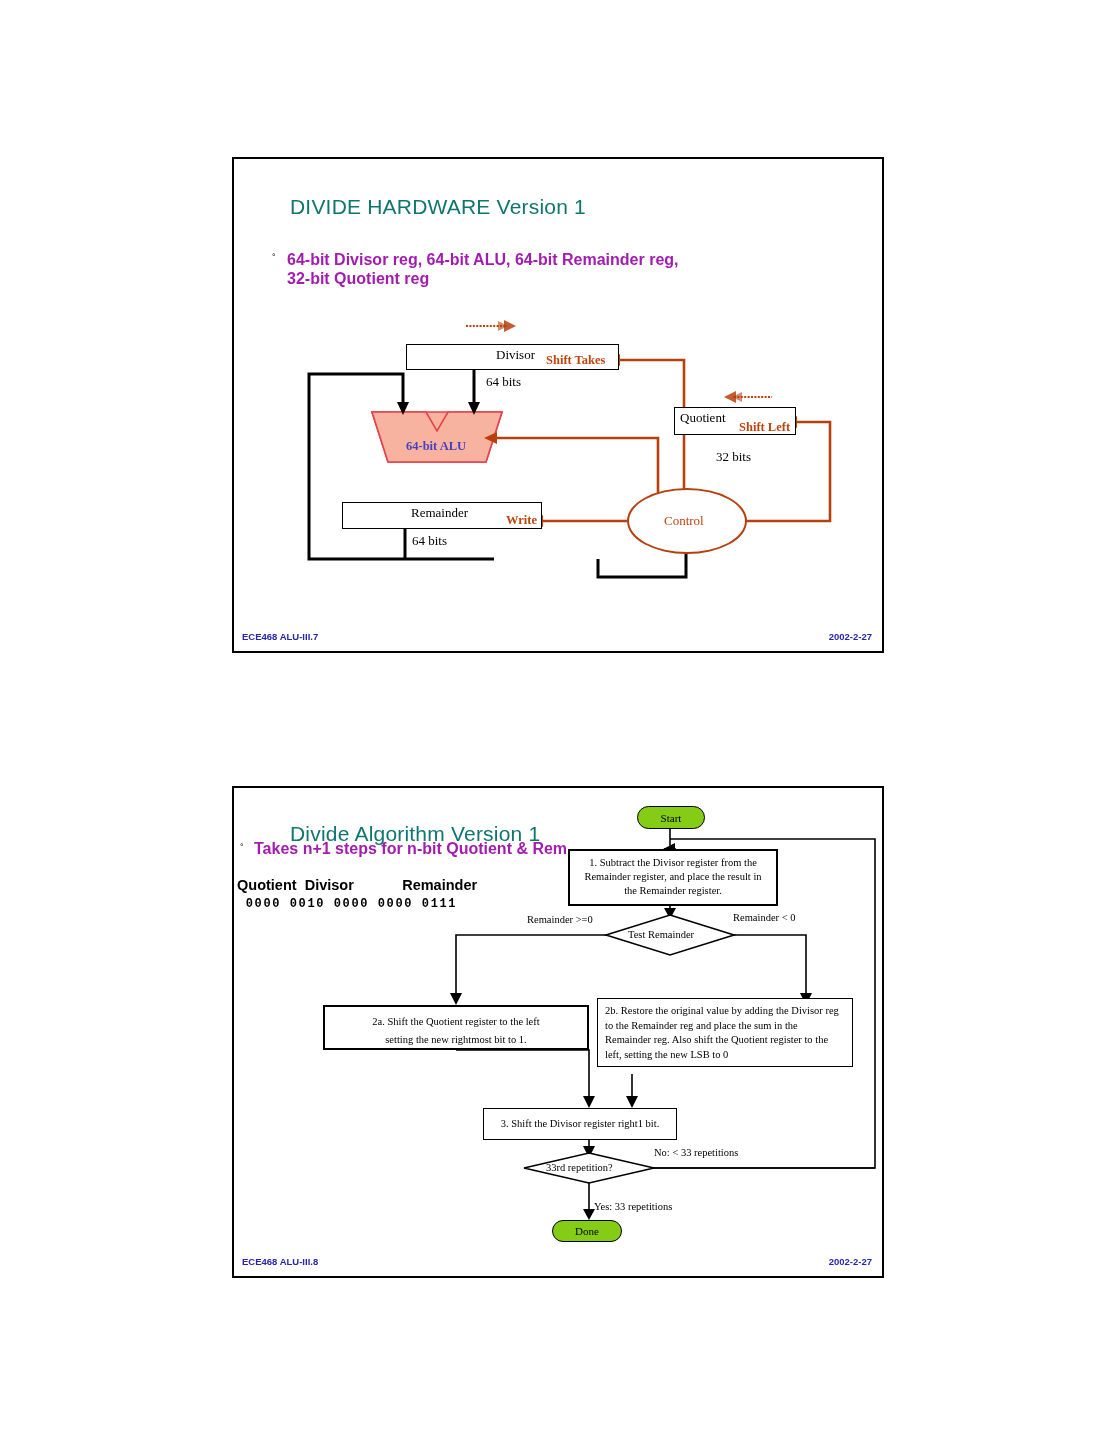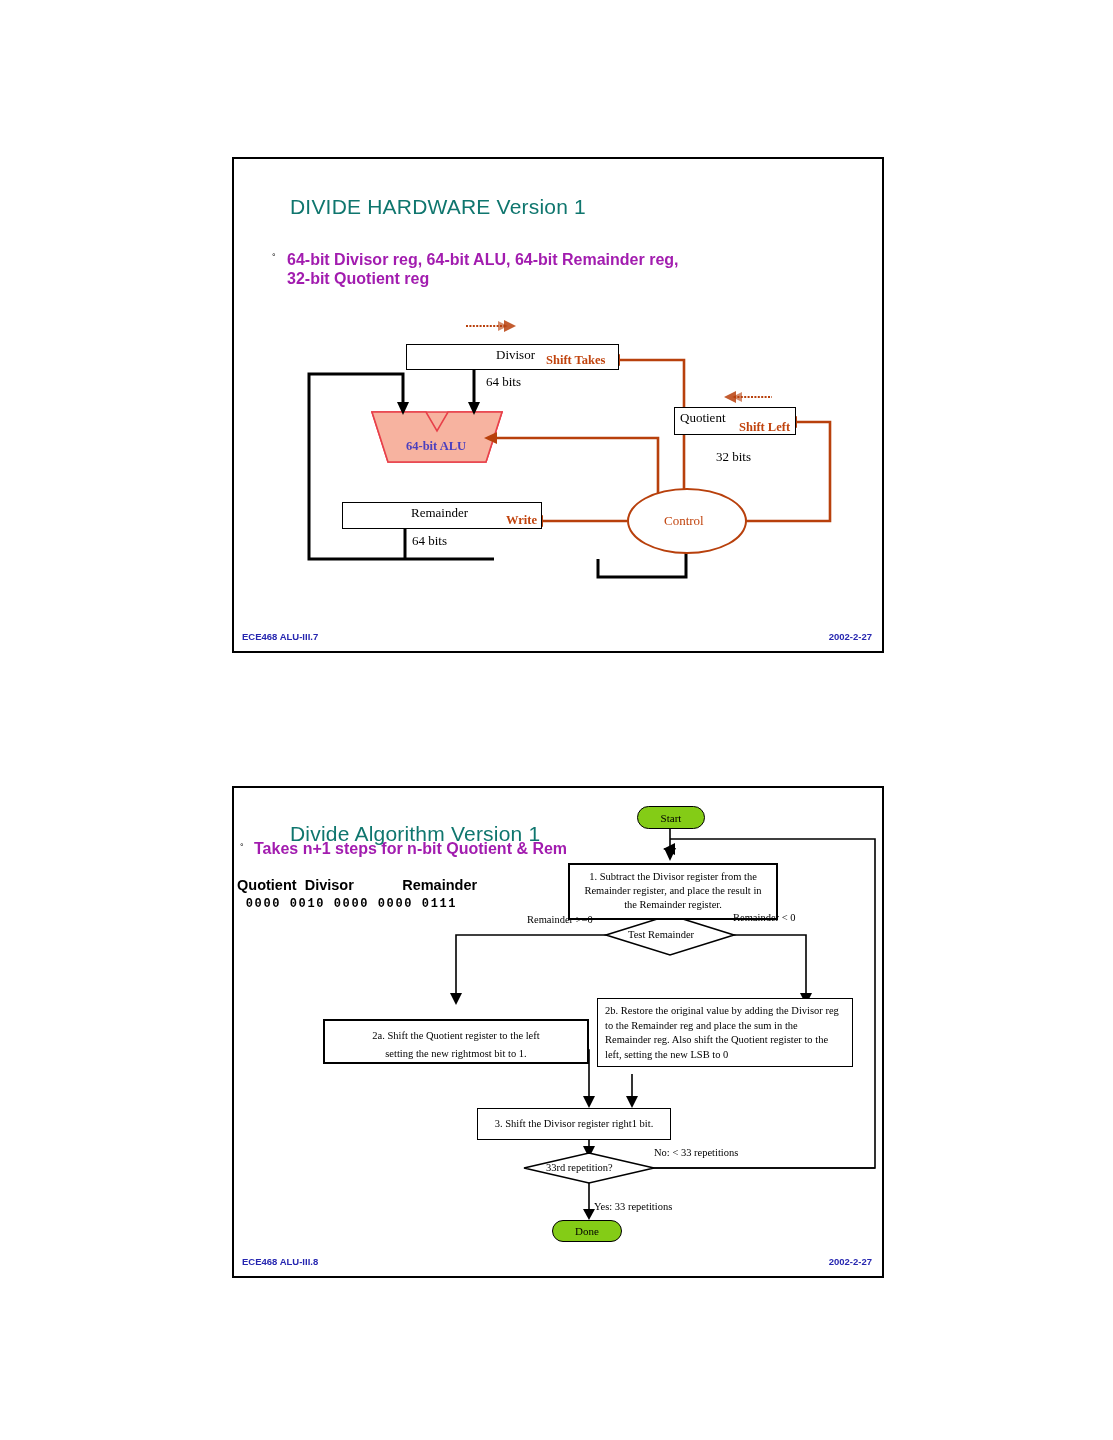--- a/index.html
+++ b/index.html
@@ -119,21 +119,21 @@
   .fc-box {
     position: absolute;
     border: 1.5px solid #000;
     background: #fff;
     box-sizing: border-box;
     font-family: "Liberation Serif", serif;
     font-size: 10.5px;
     color: #000;
     line-height: 14px;
   }
-  .fc-box.thick { border-width: 2.2px; margin-top: 14px; }
+  .fc-box.thick { border-width: 2.2px; }
   .fc-text { padding: 5px 7px; }
   .fc-text.center { text-align: center; }
 
   .fc-term {
     position: absolute;
     border: 1.8px solid #000;
     border-radius: 14px;
     background: #84cc16;
     box-sizing: border-box;
     font-family: "Liberation Serif", serif;
@@ -337,21 +337,21 @@
 
     <div class="fc-box thick" style="left:89px; top:217px; width:266px; height:45px;">
       <div class="fc-text center" style="white-space:pre-line; padding-top:6px; line-height:18px;">2a. Shift the Quotient register to the left
 setting the new rightmost bit to 1.</div>
     </div>
 
     <div class="fc-box" style="left:363px; top:210px; width:256px; height:69px;">
       <div class="fc-text" style="line-height:14.5px;">2b. Restore the original value by adding the Divisor reg to the Remainder  reg   and place the sum in the Remainder reg. Also shift the Quotient register to the left, setting the new LSB to 0</div>
     </div>
 
-    <div class="fc-box" style="left:243px; top:320px; width:194px; height:32px;">
+    <div class="fc-box" style="left:249px; top:320px; width:194px; height:32px;">
       <div class="fc-text center" style="padding-top:8px;">3. Shift the Divisor register right1 bit.</div>
     </div>
 
     <div class="diamond-text" style="left:312px; top:374px;">33rd   repetition?</div>
     <div class="fc-edge-label" style="left:420px; top:359px;">No: &lt; 33   repetitions</div>
     <div class="fc-edge-label" style="left:360px; top:413px;">Yes: 33   repetitions</div>
 
     <div class="fc-term" style="left:318px; top:432px; width:70px; height:22px;">
       <span>Done</span>
     </div>

